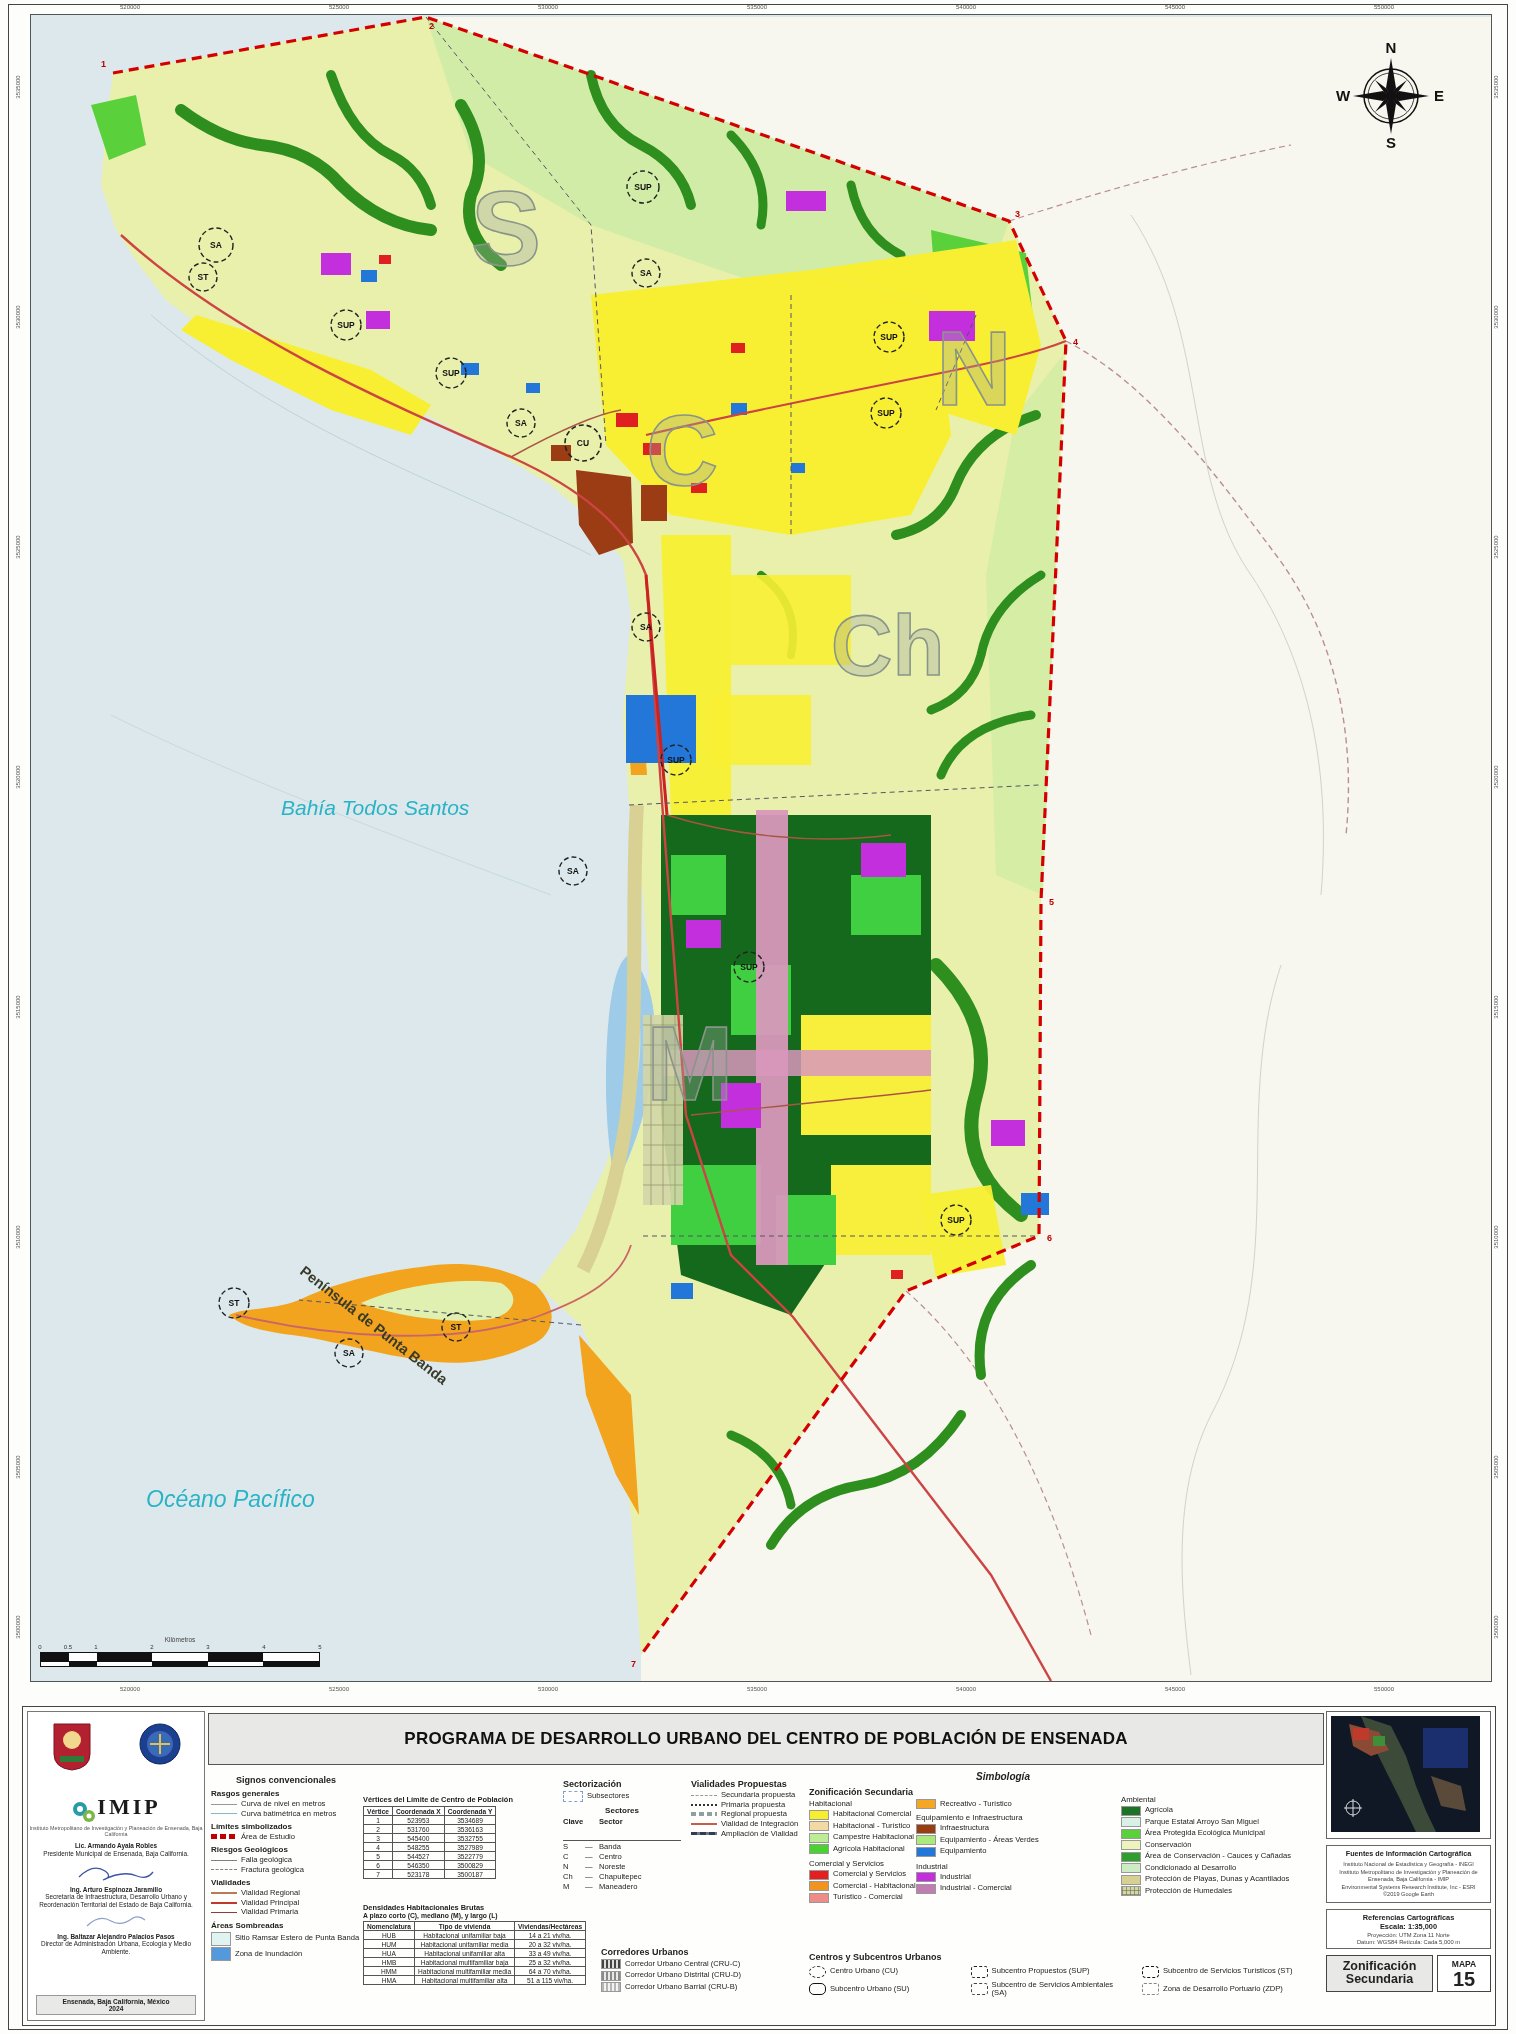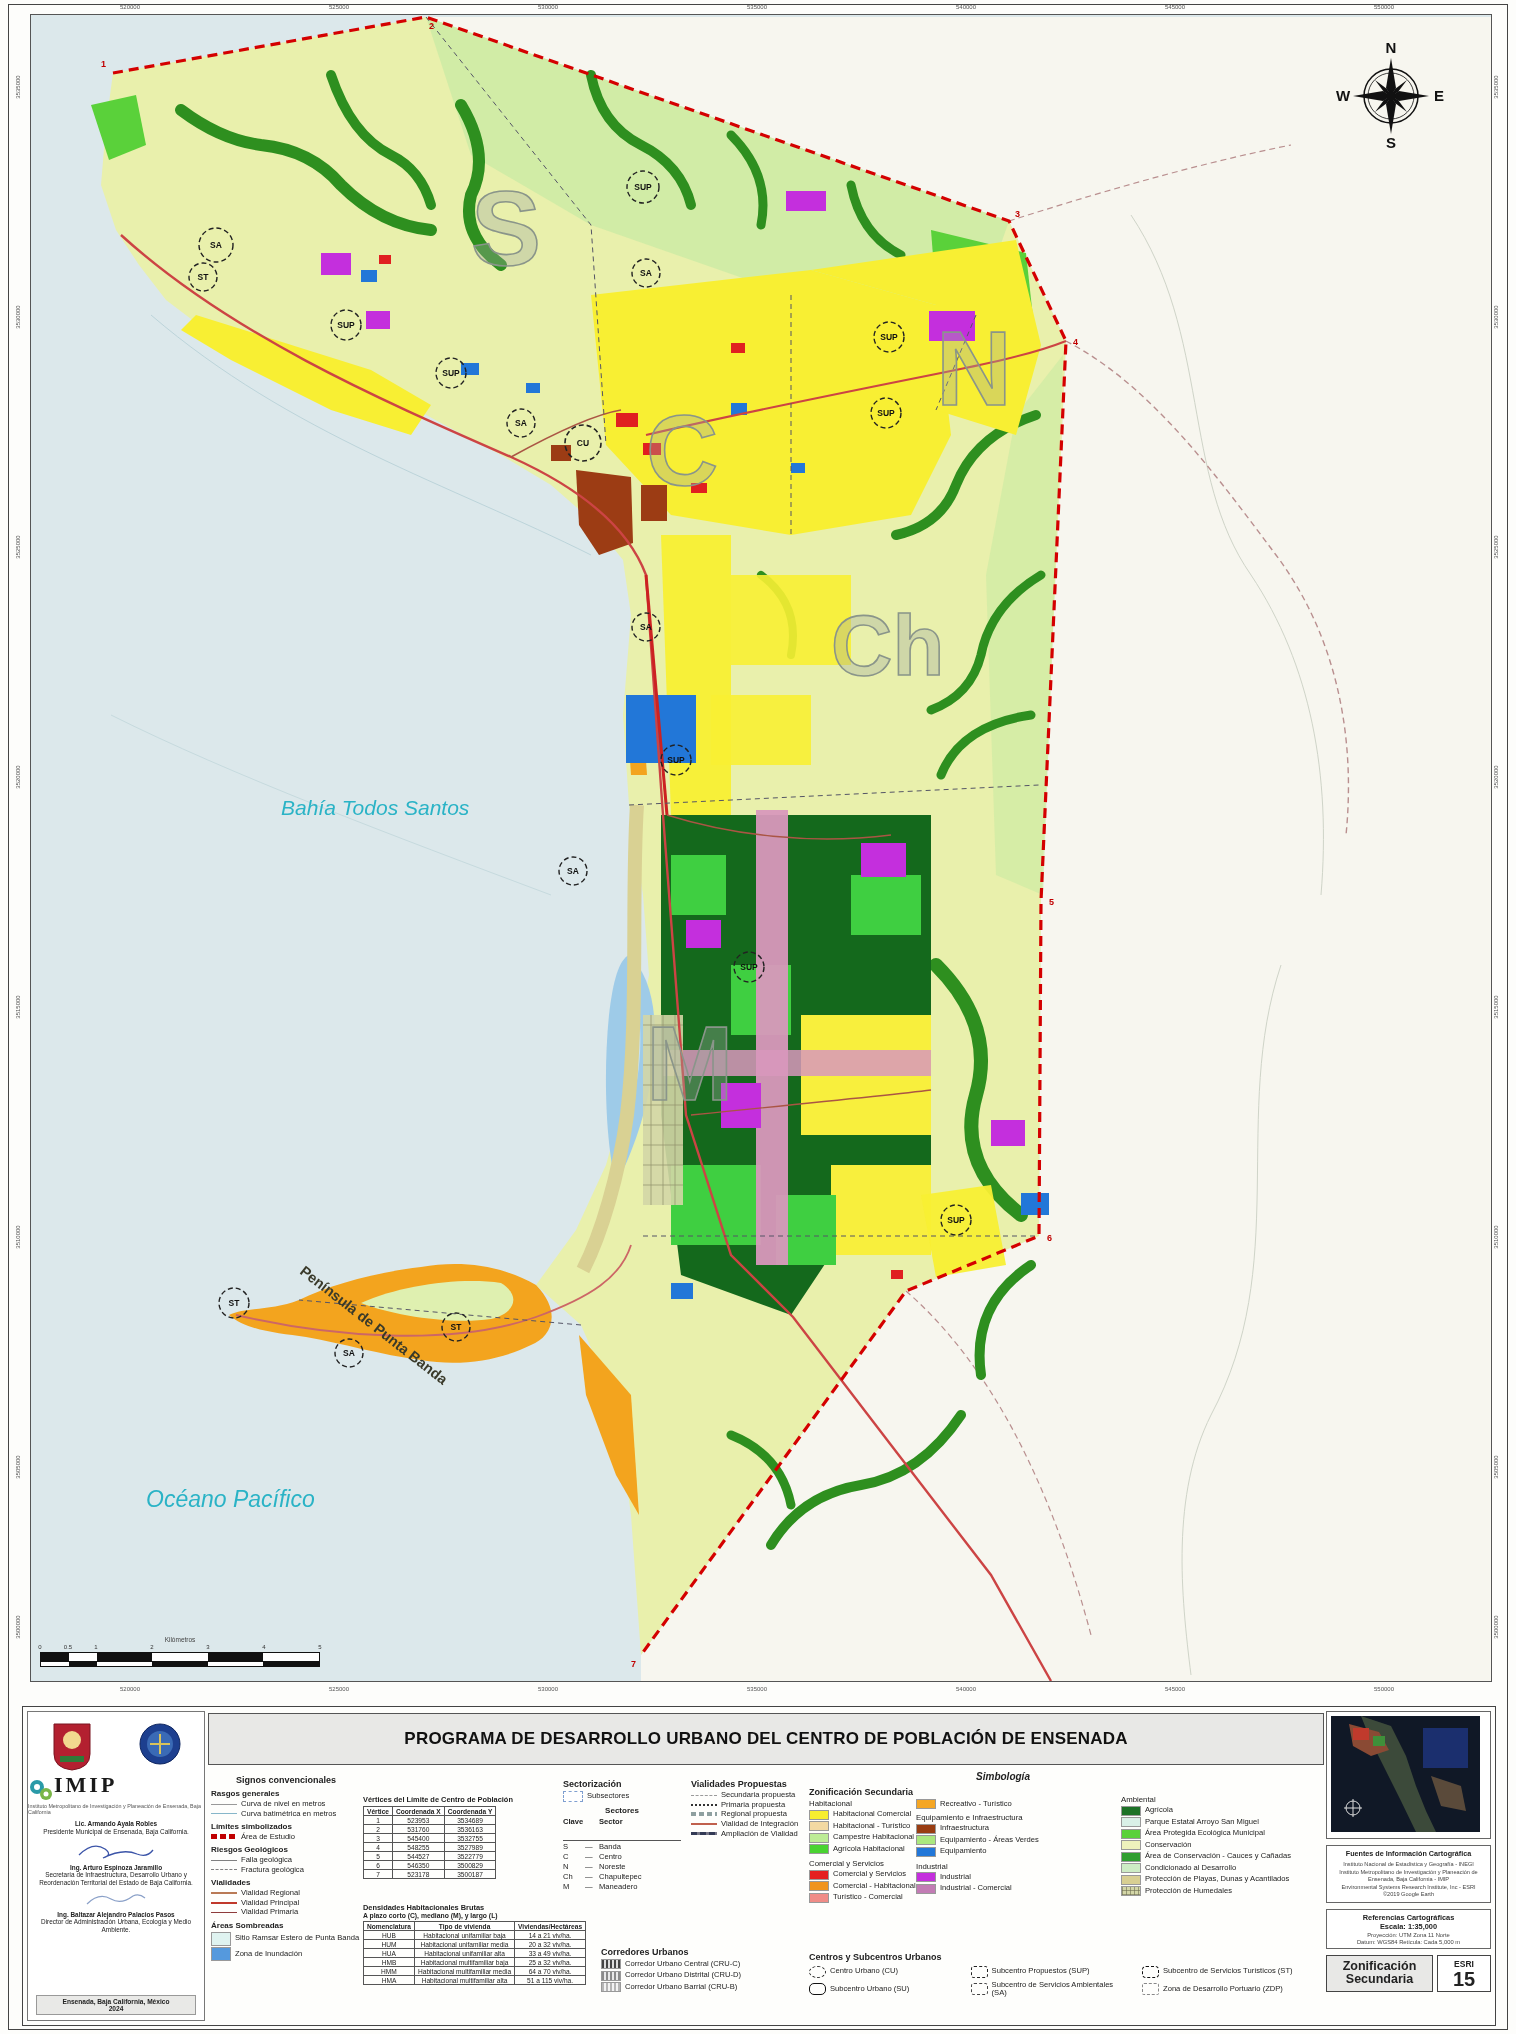--- a/index.html
+++ b/index.html
@@ -63,21 +63,21 @@
   .sect-tbl .cl{width:22px;} .sect-tbl .dash{width:14px;}
   .mk{flex:0 0 15px;width:15px;height:10px;margin-right:4px;}
   .mk-cu{border:1.3px dashed #222;border-radius:50%;}
   .mk-sup{border:1.3px dashed #222;border-radius:3px;}
   .mk-su{border:1.5px solid #111;border-radius:5px;}
   .mk-st{border:1.6px dashed #111;border-radius:4px;}
   .mk-sa{border:1.1px dashed #444;border-radius:3px;}
   .mk-zdp{border:1.2px dashed #888;border-radius:2px;}
   
   .lp-left .shields{display:flex;justify-content:space-around;margin-top:8px;}
-  .imip{ margin-top:0;}
+  .imip{ text-align:center;margin-top:22px;}
   .imip .acr{font-family:"Liberation Serif", serif;font-size:22px;font-weight:bold;letter-spacing:3px;color:#1a1a1a;}
   .imip .sub{font-size:5.4px;color:#555;line-height:1.15;margin-top:1px;}
   .off{ text-align:center;font-size:6.4px;line-height:1.2;margin-top:5px;}
   .off .nm{font-weight:bold;}
   .lp-foot{position:absolute;left:8px;right:8px;bottom:5px;background:#e9e9e7;border:.5px solid #999;
            text-align:center;font-size:6.6px;font-weight:bold;padding:2px 0;}
   
   .inset-box{border:1px solid #666;background:#fff;padding:4px;}
   .src-box{border:1px solid #666;background:#fff;margin-top:6px;padding:3px 4px;text-align:center;}
   .src-box .h{font-weight:bold;font-size:7.2px;margin-bottom:3px;}
@@ -849,20 +849,20 @@
     </div>
     <div class="ref-box">
       <div class="h">Referencias Cartográficas</div>
       <div class="e">Escala:  1:35,000</div>
       <div class="l">Proyección: UTM Zona 11 Norte</div>
       <div class="l">Datum: WGS84    Retícula: Cada 5,000 m</div>
     </div>
     <div class="name-row">
       <div class="map-name">Zonificación Secundaria</div>
       <div class="map-num">
-        <div class="a">ESRI</div>
+        <div class="a">MAPA</div>
         <div class="n">15</div>
       </div>
     </div>
   </div>
 </div>
 
 </div>
 
 </body></html>

